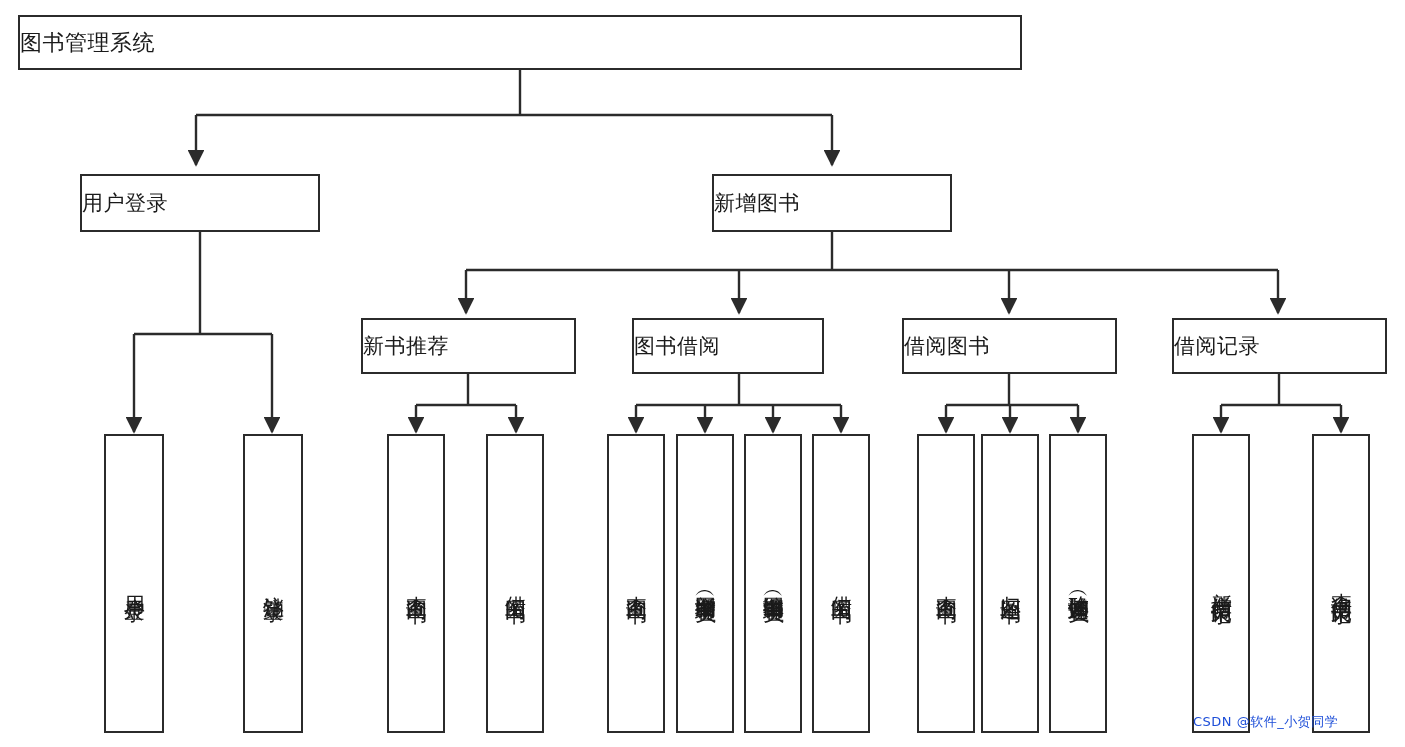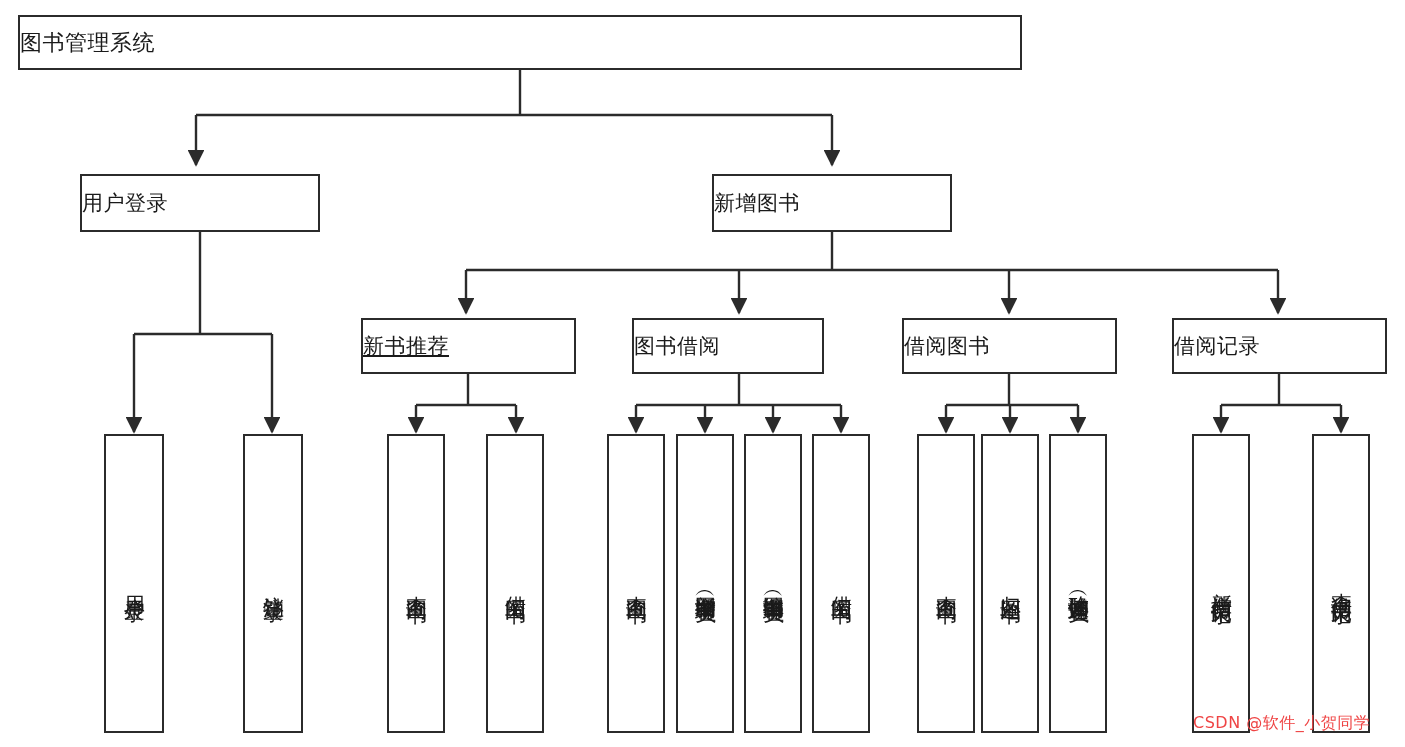--- a/index.html
+++ b/index.html
@@ -60,22 +60,22 @@
     font-size: 21px;
     line-height: 1.0;
     letter-spacing: 2.5px;
     max-height: 100%;
   }
   .node.vertical.tall-text .label {
     letter-spacing: 1px;
   }
   .watermark {
     position: absolute;
-    color: #ef4444;
-    font-size: 16px;
+    color: #1d4ed8;
+    font-size: 13px;
     font-family: "DejaVu Sans", "Liberation Sans", sans-serif;
     white-space: nowrap;
     letter-spacing: 0.5px;
   }
 </style>
 </head>
 <body>
 
 <div id="diagram-root">
 
@@ -133,21 +133,21 @@
     <span class="label">图书管理系统</span>
   </div>
 
   <div class="node horizontal" style="left:80px; top:174px; width:240px; height:58px;">
     <span class="label">用户登录</span>
   </div>
   <div class="node horizontal" style="left:712px; top:174px; width:240px; height:58px;">
     <span class="label">新增图书</span>
   </div>
 
-  <div class="node horizontal" style="left:361px; top:318px; width:215px; height:56px;text-decoration:underline;">
+  <div class="node horizontal" style="left:361px; top:318px; width:215px; height:56px;">
     <span class="label">新书推荐</span>
   </div>
   <div class="node horizontal" style="left:632px; top:318px; width:192px; height:56px;">
     <span class="label">图书借阅</span>
   </div>
   <div class="node horizontal" style="left:902px; top:318px; width:215px; height:56px;">
     <span class="label">借阅图书</span>
   </div>
   <div class="node horizontal" style="left:1172px; top:318px; width:215px; height:56px;">
     <span class="label">借阅记录</span>

